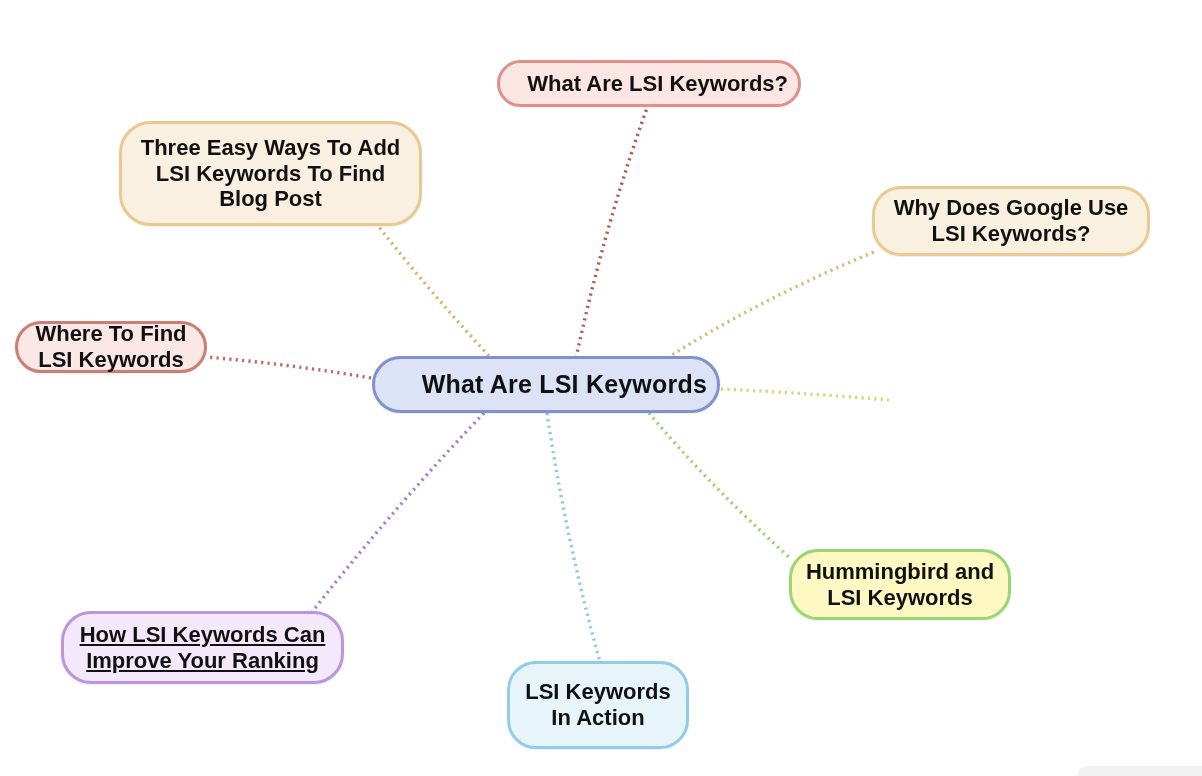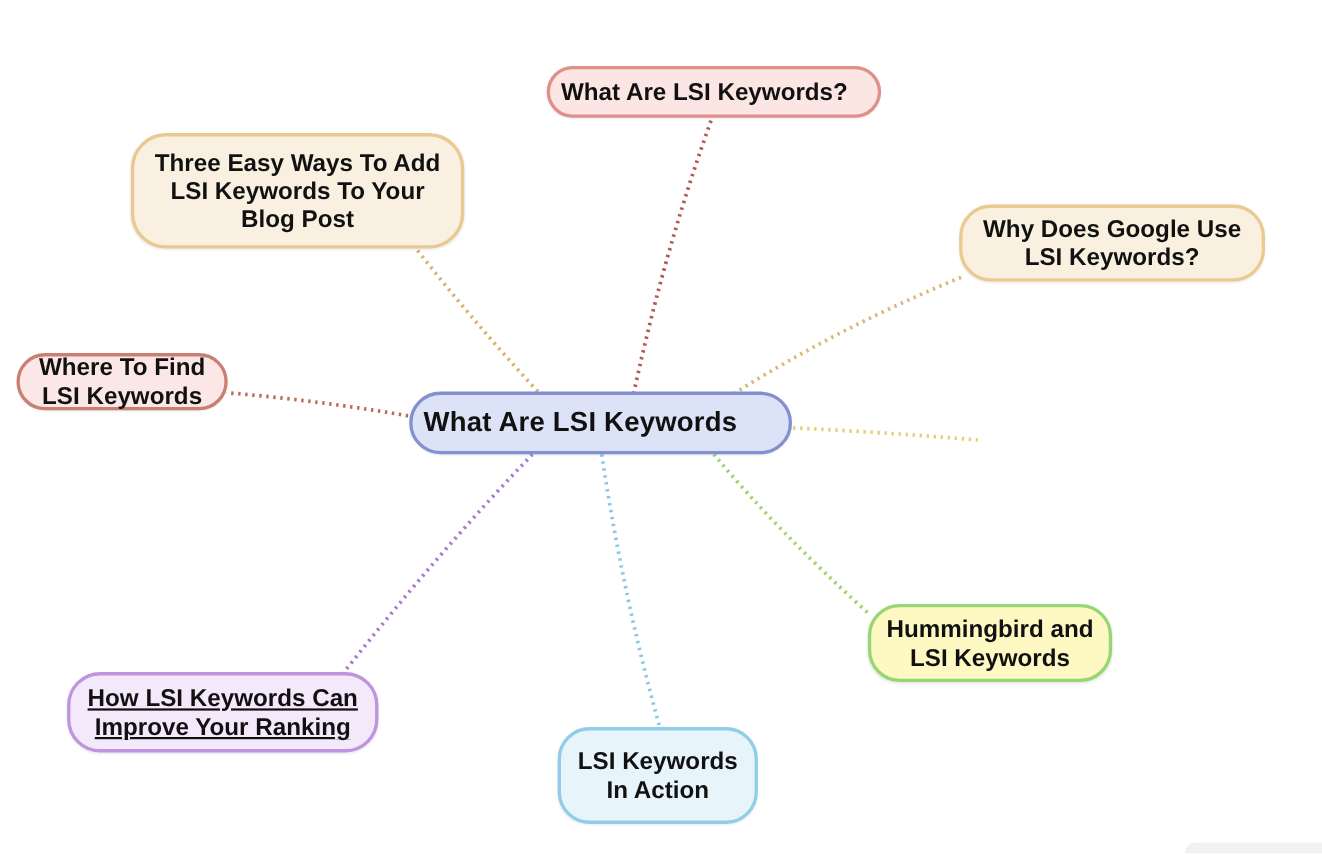--- a/index.html
+++ b/index.html
@@ -27,21 +27,21 @@
     fill: none;
     stroke-width: 3.4;
     stroke-dasharray: 2.2 4.2;
     stroke-linecap: butt;
   }
   .node {
     position: absolute;
     box-sizing: border-box;
     display: flex;
     align-items: center;
-    justify-content: flex-start;
+    justify-content: flex-end;
     text-align: center;
     font-weight: bold;
     color: #111111;
     border: 3px solid #999;
     background: #fff;
     font-size: 22px;
     line-height: 1.18;
     padding: 2px 10px;
     box-shadow: 0 1px 2px rgba(60,60,90,0.10);
     cursor: default;
@@ -109,18 +109,18 @@
 
   <div class="node n5" style="background: rgb(244, 233, 251); border-color: rgb(189, 148, 222);">
     <span>How LSI Keywords Can Improve Your Ranking</span>
   </div>
 
   <div class="node n6" style="background: rgb(251, 231, 229); border-color: rgb(202, 127, 115);">
     <span>Where To Find LSI Keywords</span>
   </div>
 
   <div class="node n7" style="background: rgb(250, 240, 225); border-color: rgb(233, 201, 143);">
-    <span>Three Easy Ways To Add LSI Keywords To Your Blog Post</span>
+    <span>Three Easy Ways To Add LSI Keywords To Find Blog Post</span>
   </div>
 
   <div id="corner-artifact" style="background: rgb(242, 242, 243);"></div>
 
 </div>
 
 </body></html>

